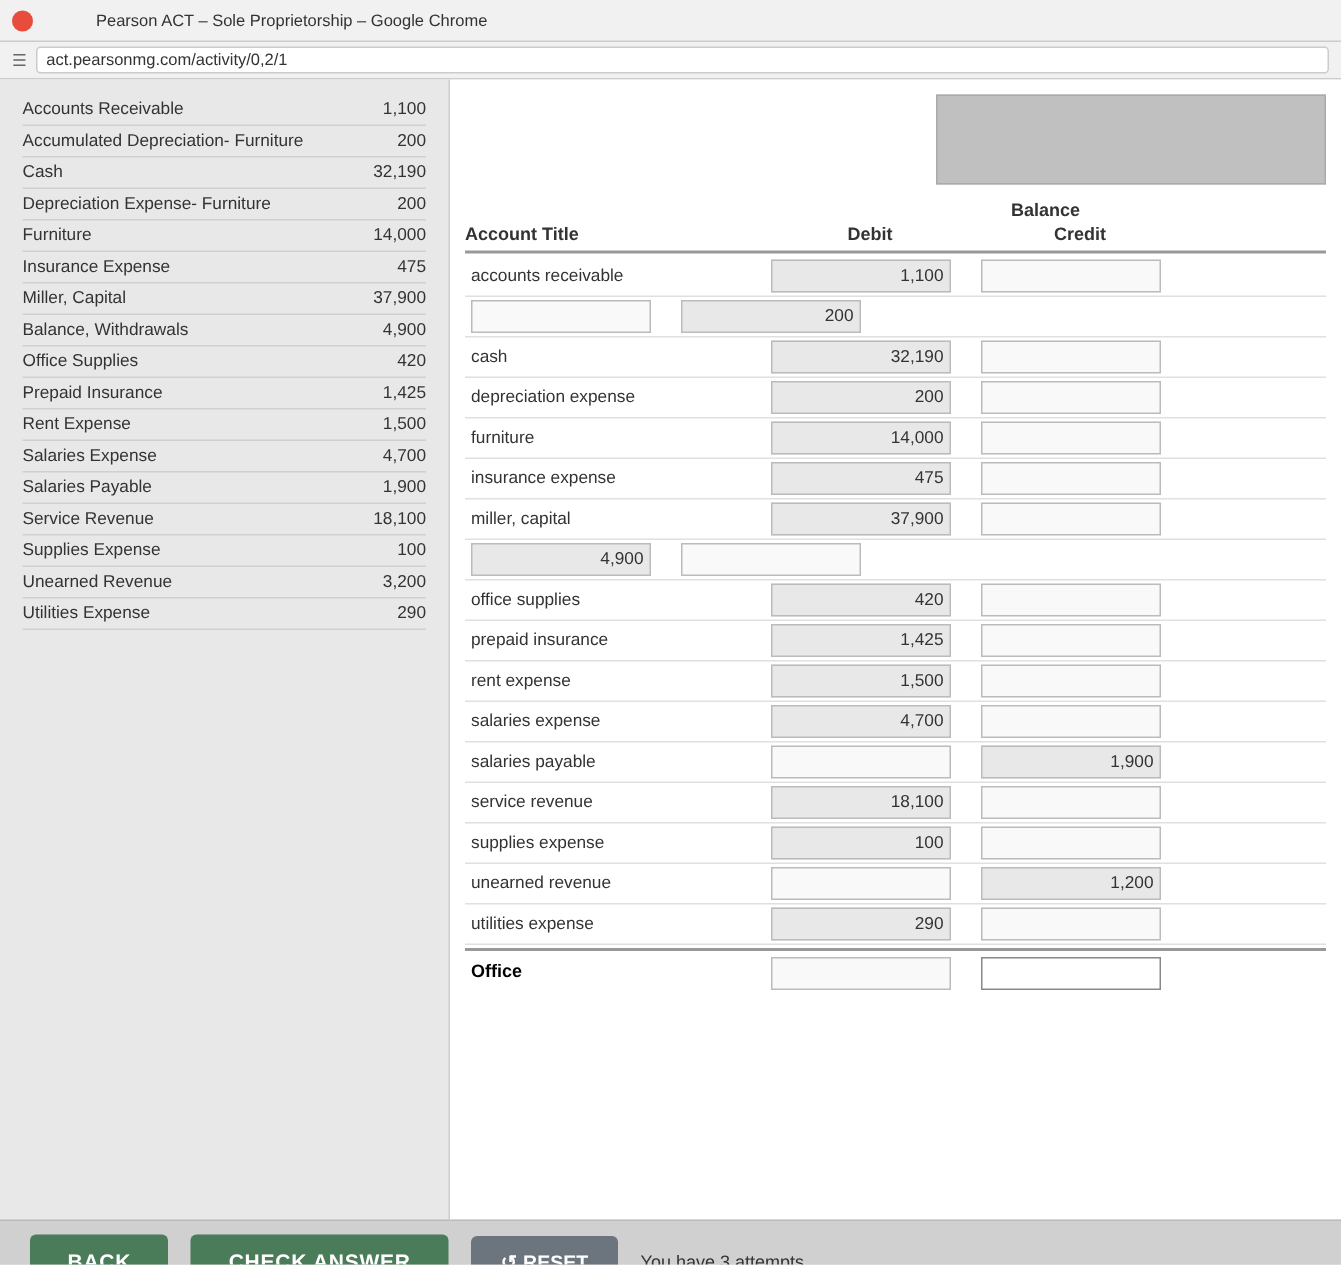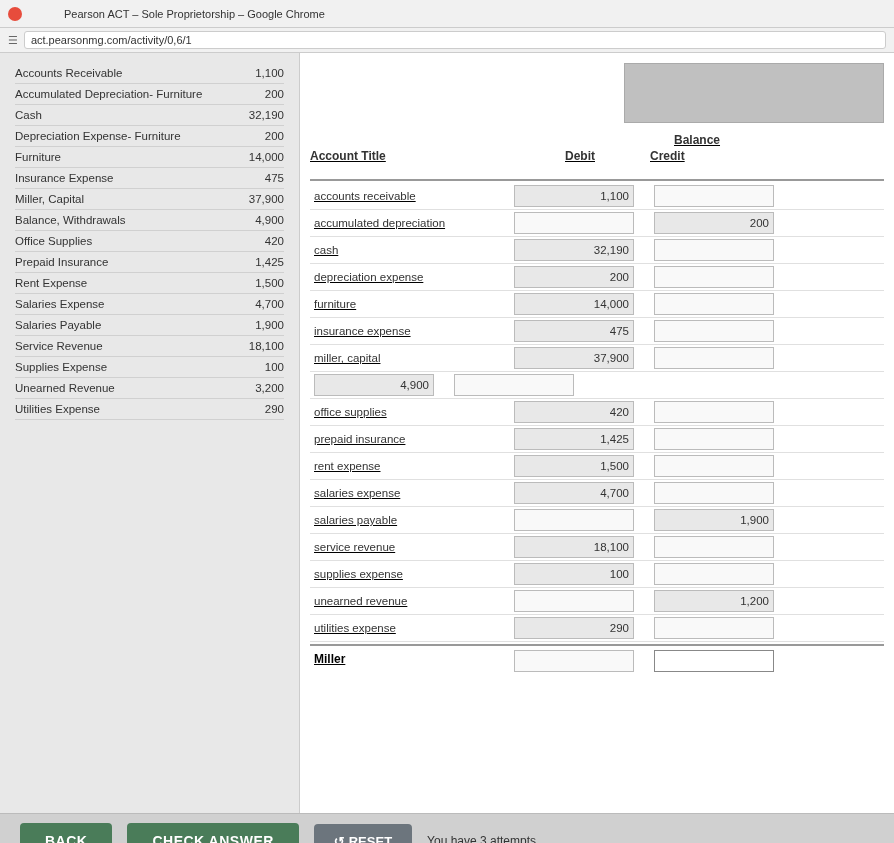--- a/index.html
+++ b/index.html
@@ -69,58 +69,58 @@
       font-size: 11.5px;
       text-align: right;
       min-width: 60px;
     }
     
     .right-panel {
       flex: 1;
       background: #fff;
       padding: 10px;
       overflow-y: auto;
-      text-decoration: underline;
     }
     .balance-header {
       display: flex;
       margin-bottom: 2px;
     }
     .col-account { width: 200px; }
     .col-balance {
       flex: 1;
       text-align: center;
       font-weight: bold;
       font-size: 12px;
       color: #333;
     }
     .table-header {
       display: flex;
       border-bottom: 2px solid #999;
-      padding-bottom: 16px;
+      padding-bottom: 4px;
       margin-bottom: 2px;
     }
     .th-account {
       width: 200px;
       font-weight: bold;
       font-size: 12px;
       color: #333;
     }
     .th-debit {
       width: 140px;
       font-weight: bold;
       font-size: 12px;
       color: #333;
       text-align: center;
     }
     .th-credit {
       width: 140px;
       font-weight: bold;
       font-size: 12px;
       color: #333;
+      text-align: center;
     }
     .table-row {
       display: flex;
       align-items: center;
       border-bottom: 1px solid #e0e0e0;
       padding: 2px 0;
     }
     .row-account {
       width: 200px;
       font-size: 11.5px;
@@ -232,21 +232,21 @@
 </head>
 <body>
 
 <div class="browser-bar">
   <span class="browser-icon"></span>
   <span class="browser-title">Pearson ACT – Sole Proprietorship – Google Chrome</span>
 </div>
 
 <div style="background:#f1f1f1; padding:3px 8px; border-bottom:1px solid #ccc; display:flex; align-items:center;">
   <span style="font-size:11px; margin-right:6px; color:#666;">☰</span>
-  <div class="address-bar">act.pearsonmg.com/activity/0,6/1</div>
+  <div class="address-bar">act.pearsonmg.com/activity/0,2/1</div>
 </div>
 
 <div class="main-content">
 
   <div class="left-panel">
     <div id="account-list">
         <div class="account-item">
       <span class="account-name">Accounts Receivable</span>
       <span class="account-value">1,100</span>
     </div>
@@ -340,21 +340,20 @@
         <div class="table-row">
       <div class="row-account">accounts receivable</div>
       <div class="row-debit">
         <input class="input-cell filled" type="text" value="1,100" style="">
       </div>
       <div class="row-credit">
         <input class="input-cell " type="text" value="" style="">
       </div>
     </div>
         <div class="table-row">
-      <div class="row-account">accumulated depreciation</div>
       <div class="row-debit">
         <input class="input-cell " type="text" value="" style="">
       </div>
       <div class="row-credit">
         <input class="input-cell filled" type="text" value="200" style="">
       </div>
     </div>
         <div class="table-row">
       <div class="row-account">cash</div>
       <div class="row-debit">
@@ -485,21 +484,21 @@
       <div class="row-debit">
         <input class="input-cell filled" type="text" value="290" style="">
       </div>
       <div class="row-credit">
         <input class="input-cell " type="text" value="" style="">
       </div>
     </div>
       </div>
 
     <div class="total-row">
-      <div class="total-label">Miller</div>
+      <div class="total-label">Office</div>
       <div class="total-debit">
         <input class="input-cell" type="text" value="" style="">
       </div>
       <div class="total-credit">
         <input class="input-cell active" type="text" value="" style="">
       </div>
     </div>
   </div>
 </div>
 

